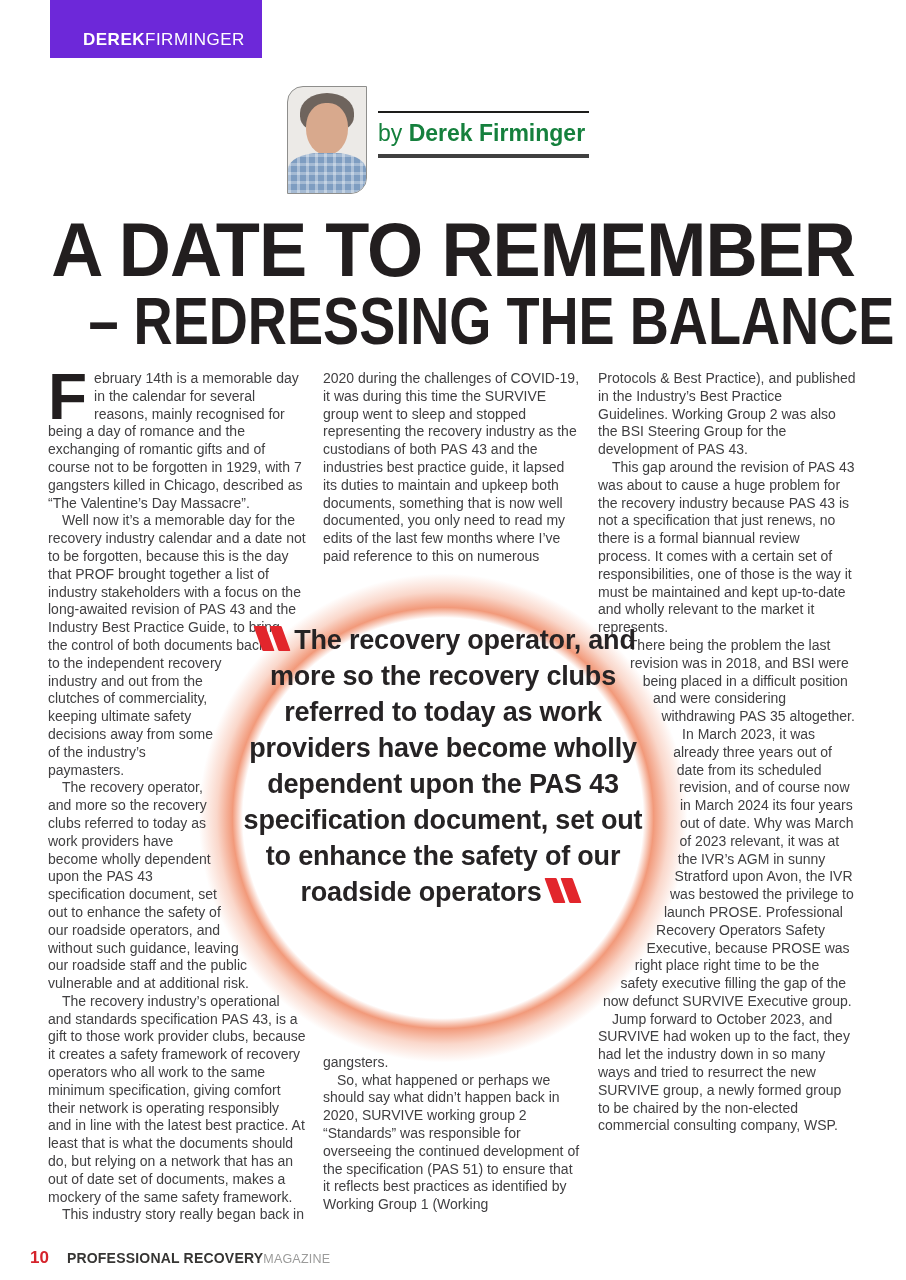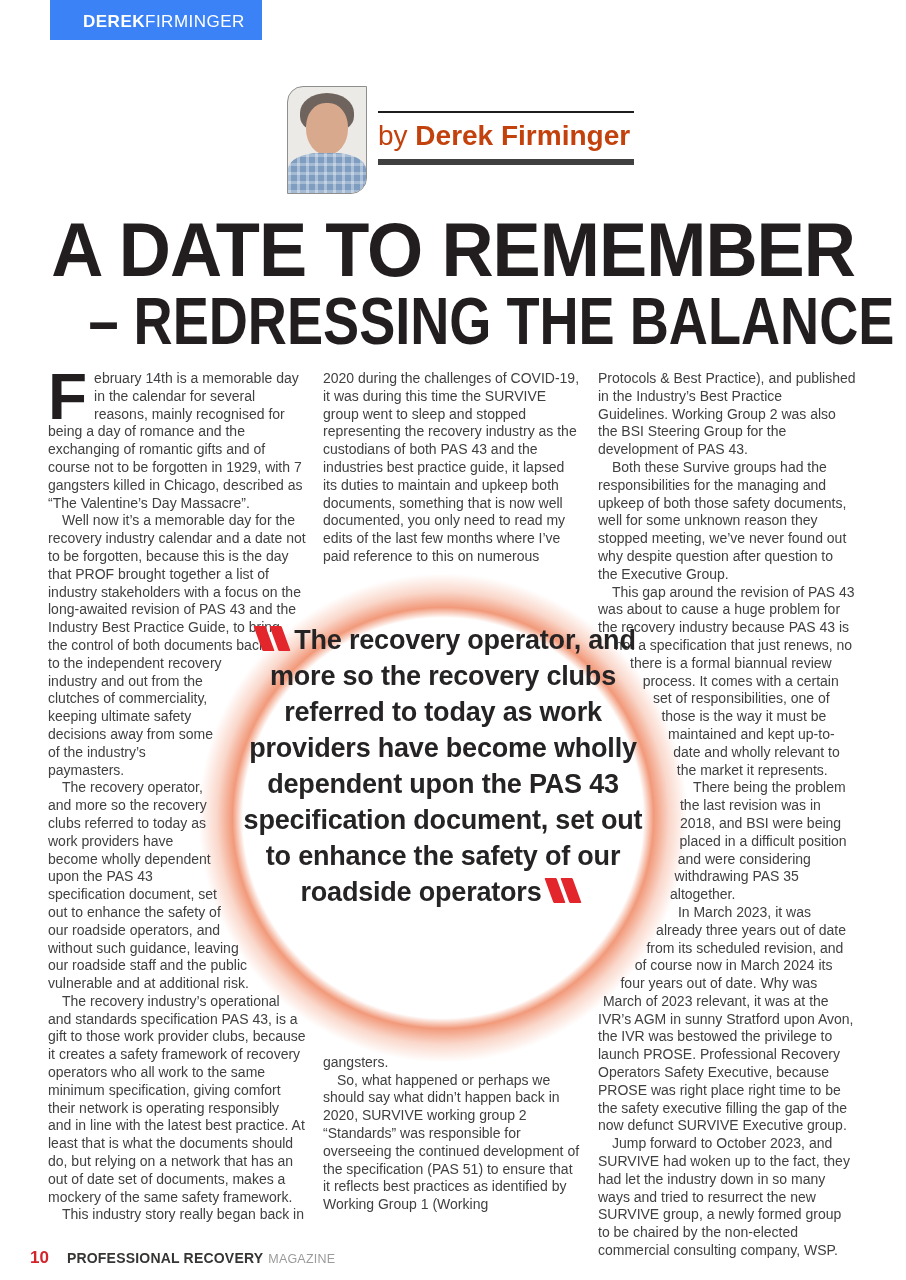--- a/index.html
+++ b/index.html
@@ -3,22 +3,22 @@
 <meta charset="utf-8">
 <style>
   html,body{margin:0;padding:0;background:#ffffff;}
   .page{
     position:relative;width:906px;height:1280px;margin:0 auto;
     background:#ffffff;overflow:hidden;
     font-family:"Liberation Sans",sans-serif;color:#414042;
   }
   
   .badge{
-    position:absolute;left:50px;top:0;width:212px;height:40px;
-    background:#3b82f6;color:#fff;
+    position:absolute;left:50px;top:0;width:212px;height:58px;
+    background:#6d28d9;color:#fff;
     display:flex;align-items:flex-end;
     padding:0 0 8px 33px;box-sizing:border-box;
     font-size:17px;letter-spacing:.5px;
   }
   .badge .b{font-weight:bold;}
   .photo{
     position:absolute;left:287px;top:86px;width:78px;height:106px;
     border:1px solid #8e8e8c;border-radius:16px 0 16px 0;
     overflow:hidden;background:#eceae7;
   }
@@ -27,22 +27,22 @@
   .photo .shirt{
     position:absolute;left:0;bottom:0;width:100%;height:40px;
     background:
       repeating-linear-gradient(90deg,rgba(255,255,255,.35) 0 3px,rgba(0,0,0,0) 3px 9px),
       repeating-linear-gradient(0deg,rgba(255,255,255,.3) 0 3px,rgba(0,0,0,0) 3px 9px),
       #7e9dc1;
     border-radius:40% 40% 0 0;
   }
   .byline{
     position:absolute;left:378px;top:111px;
-    border-top:2px solid #1d1d1b;border-bottom:6px solid #404040;
-    padding:7px 4px 7px 0;font-size:28px;color:#c2410c;white-space:nowrap;
+    border-top:2px solid #1d1d1b;border-bottom:4px solid #404040;
+    padding:7px 4px 7px 0;font-size:23px;color:#15803d;white-space:nowrap;
     min-width:165px;
   }
   .byline .b{font-weight:bold;}
   
   .titleRow{position:absolute;left:0;width:906px;text-align:center;color:#221e1f;font-weight:bold;white-space:nowrap;}
   .t1{top:210px;font-size:76px;line-height:80px;}
   .t1 span{display:inline-block;transform:scaleX(.95);letter-spacing:-1px;}
   .t2{top:287px;font-size:66px;line-height:68px;text-decoration:underline;}
   .t2 span{display:inline-block;transform:scaleX(.82);letter-spacing:0;}
   
@@ -78,21 +78,21 @@
     shape-outside:circle(228px at 267px 448px);shape-margin:5px;}
   .wrapfloat-l{float:left;width:110px;height:680px;
     shape-outside:circle(232px at -155px 448px);shape-margin:5px;}
   .col2-spacer{height:488px;}
   
   .footer{
     position:absolute;left:30px;top:1248px;display:flex;align-items:baseline;
   }
   .footer .num{color:#d5232b;font-weight:bold;font-size:17px;margin-right:18px;}
   .footer .mag-b{font-weight:bold;font-size:14px;color:#363533;letter-spacing:.2px;}
-  .footer .mag-l{font-size:12.5px;color:#9b9b9a;margin-left:5px;letter-spacing:.2px;text-align:right;}
+  .footer .mag-l{font-size:12.5px;color:#9b9b9a;letter-spacing:.2px;text-align:right;}
 </style>
 </head>
 <body>
 
 <div class="page">
 
   <div class="badge">
     <span><span class="b">DEREK</span><span>FIRMINGER</span></span>
   </div>
 
@@ -128,21 +128,20 @@
     <div class="col">
       <p>2020 during the challenges of COVID-19, it was during this time the SURVIVE group went to sleep and stopped representing the recovery industry as the custodians of both PAS 43 and the industries best practice guide, it lapsed its duties to maintain and upkeep both documents, something that is now well documented, you only need to read my edits of the last few months where I’ve paid reference to this on numerous</p>
       <div class="col2-spacer"></div>
       <p>gangsters.</p>
       <p class="ind">So, what happened or perhaps we should say what didn’t happen back in 2020, SURVIVE working group 2 “Standards” was responsible for overseeing the continued development of the specification (PAS 51) to ensure that it reflects best practices as identified by Working Group 1 (Working</p>
     </div>
 
     <div class="col">
       <div class="wrapfloat-l"></div>
       <p>Protocols &amp; Best Practice), and published in the Industry’s Best Practice Guidelines. Working Group 2 was also the BSI Steering Group for the development of PAS 43.</p>
-      <p class="ind">Both these Survive groups had the responsibilities for the managing and upkeep of both those safety documents, well for some unknown reason they stopped meeting, we’ve never found out why despite question after question to the Executive Group.</p>
       <p class="ind">This gap around the revision of PAS 43 was about to cause a huge problem for the recovery industry because PAS 43 is not a specification that just renews, no there is a formal biannual review process. It comes with a certain set of responsibilities, one of those is the way it must be maintained and kept up-to-date and wholly relevant to the market it represents.</p>
       <p class="ind">There being the problem the last revision was in 2018, and BSI were being placed in a difficult position and were considering withdrawing PAS 35 altogether.</p>
       <p class="ind">In March 2023, it was already three years out of date from its scheduled revision, and of course now in March 2024 its four years out of date. Why was March of 2023 relevant, it was at the IVR’s AGM in sunny Stratford upon Avon, the IVR was bestowed the privilege to launch PROSE. Professional Recovery Operators Safety Executive, because PROSE was right place right time to be the safety executive filling the gap of the now defunct SURVIVE Executive group.</p>
       <p class="ind">Jump forward to October 2023, and SURVIVE had woken up to the fact, they had let the industry down in so many ways and tried to resurrect the new SURVIVE group, a newly formed group to be chaired by the non-elected commercial consulting company, WSP.</p>
     </div>
 
   </div>
 
   <div class="footer">
     <span class="num">10</span>

